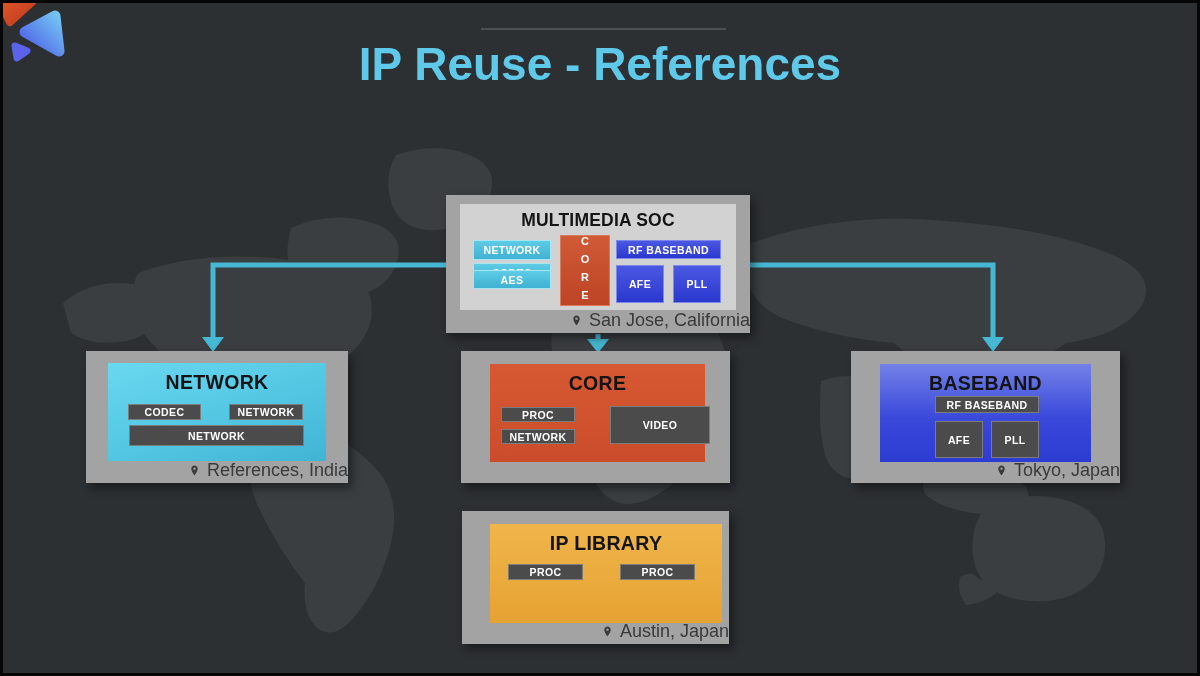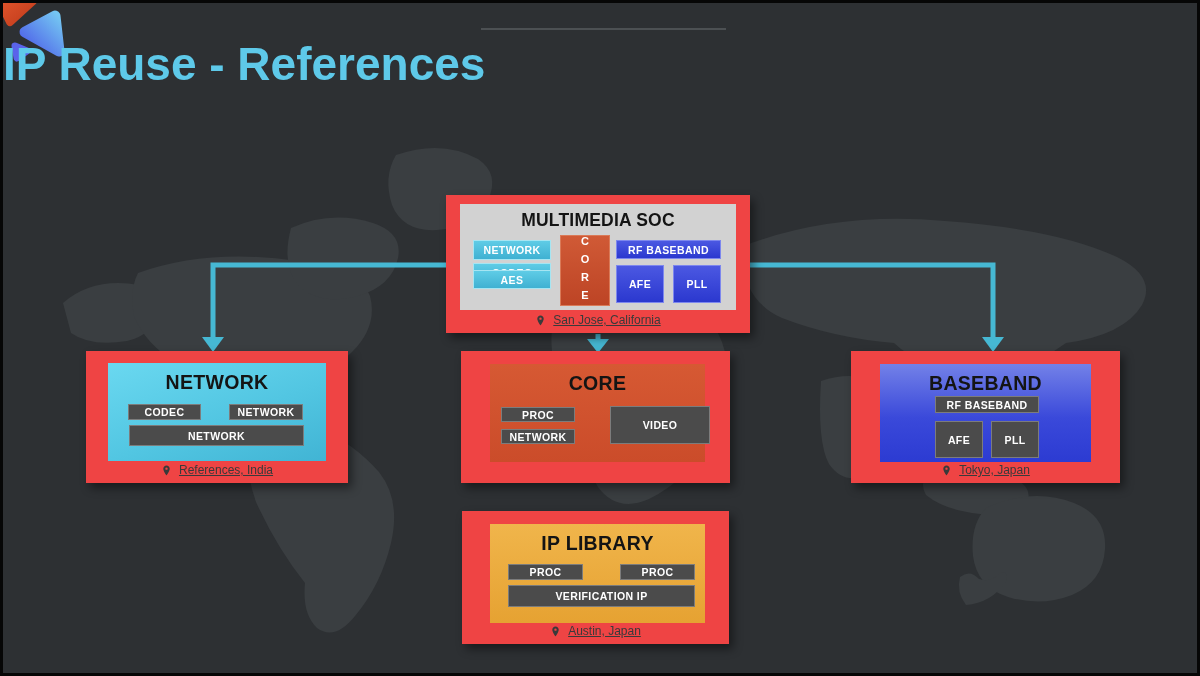--- a/index.html
+++ b/index.html
@@ -1,41 +1,41 @@
 <!DOCTYPE html>
 <html><head>
 <meta charset="utf-8">
 <style>
   * { margin:0; padding:0; box-sizing:border-box; }
   html,body { width:1200px; height:676px; background:#000; font-family:"Liberation Sans",sans-serif; overflow:hidden; }
   .slide { position:absolute; left:0; top:0; width:1200px; height:676px; background:#2d3033; border:3px solid #060606; overflow:hidden; }
   .world-map, .arrows { position:absolute; left:0; top:0; pointer-events:none; }
   .top-rule { position:absolute; left:478px; top:25px; width:245px; height:2px; background:#4c5053; }
   .logo { position:absolute; left:0; top:0; }
-  .slide-title { position:absolute; left:0; top:34px; width:100%; font-size:46px; font-weight:bold; color:#5ec9e9; }
-  .card { position:absolute; background:#ef4444; box-shadow:4px 5px 9px rgba(0,0,0,0.45); }
+  .slide-title { position:absolute; left:0; top:34px; width:100%; text-align:center; font-size:46px; font-weight:bold; color:#5ec9e9; }
+  .card { position:absolute; background:#a3a3a3; box-shadow:4px 5px 9px rgba(0,0,0,0.45); }
   .panel { position:absolute; }
   .gray-panel   { background:#d2d2d2; }
   .cyan-panel   { background:linear-gradient(160deg,#6ad8f0 0%,#52c6e2 55%,#41b4d4 100%); }
   .red-panel    { background:linear-gradient(180deg,#d65933 0%,#cb4c2a 100%); }
   .blue-panel   { background:linear-gradient(180deg,#7381e8 0%,#3a49da 55%,#2c3bd2 100%);padding-left:48px; }
   .yellow-panel { background:linear-gradient(180deg,#f0b54b 0%,#e6a232 100%); }
   .panel-title { position:absolute; left:0; width:100%; text-align:center; font-weight:bold; color:#141414; }
   .mm-title  { top:6px;  font-size:17.5px; letter-spacing:0.2px; }
   .big-title { top:8px;  font-size:19.5px; letter-spacing:0.3px; }
   .blockbtn { position:absolute; display:flex; align-items:center; justify-content:center;
               color:#fff; font-weight:bold; font-size:10.5px; letter-spacing:0.4px; }
   .cyan-btn { background:linear-gradient(180deg,#5fccE6,#3fb1d2); border:1px solid #a6e5f2; }
   .blue-btn { background:linear-gradient(180deg,#4b58e2,#2b38cf); border:1px solid #7d87ee; }
   .dark-btn { background:#4b4b4b; border:1px solid #7c7c7c; }
   .core-vert { background:linear-gradient(180deg,#d05a36,#bd4425); border:1px solid #da7a58;
                writing-mode:vertical-rl; text-orientation:upright; letter-spacing:6px; font-size:11px; }
   .location { position:absolute; left:0; bottom:3px; width:100%; height:20px;
-              display:flex; align-items:center; justify-content:center; gap:7px;
-              color:#3a3a3a; font-size:12px;text-decoration:underline; }
+              display:flex; align-items:center; justify-content:flex-end; gap:7px;
+              color:#3a3a3a; font-size:18px; }
   .pin { flex:0 0 auto; }
 </style>
 </head>
 <body>
 
 <div class="slide">
 
   <svg class="world-map" width="1200" height="676" viewBox="0 0 1200 676">
     <g fill="#3a3e41">
       <path d="M60,300 q30,-26 76,-18 q20,4 18,25 q-3,25 -30,31 q-36,6 -56,-8 z"></path>
@@ -138,25 +138,24 @@
     </div>
     <div class="location">
       <svg class="pin" width="11" height="15" viewBox="0 0 24 24">
           <path fill="#3a3a3a" d="M12 1C8.1 1 5 4.1 5 8c0 5.2 7 14.5 7 14.5S19 13.2 19 8c0-3.9-3.1-7-7-7zm0 9.6a2.6 2.6 0 1 1 0-5.2 2.6 2.6 0 0 1 0 5.2z"></path>
         </svg>
       <span>Tokyo, Japan</span>
     </div>
   </div>
 
   <div class="card" style="left:459px;top:508px;width:267px;height:133px">
-    <div class="panel yellow-panel" style="left:28px;top:13px;width:215px;height:99px">
+    <div class="panel yellow-panel" style="left:28px;top:13px;width:232px;height:99px">
       <div class="panel-title big-title">IP LIBRARY</div>
       <div class="blockbtn dark-btn" style="left:18px;top:40px;width:75px;height:16px">PROC</div>
       <div class="blockbtn dark-btn" style="left:130px;top:40px;width:75px;height:16px">PROC</div>
-      <div class="blockbtn dark-btn" style="left:18px;top:61px;width:187px;height:22px">VERIFICATION IP</div>
     </div>
     <div class="location">
       <svg class="pin" width="11" height="15" viewBox="0 0 24 24">
           <path fill="#3a3a3a" d="M12 1C8.1 1 5 4.1 5 8c0 5.2 7 14.5 7 14.5S19 13.2 19 8c0-3.9-3.1-7-7-7zm0 9.6a2.6 2.6 0 1 1 0-5.2 2.6 2.6 0 0 1 0 5.2z"></path>
         </svg>
       <span>Austin, Japan</span>
     </div>
   </div>
 
 </div>

